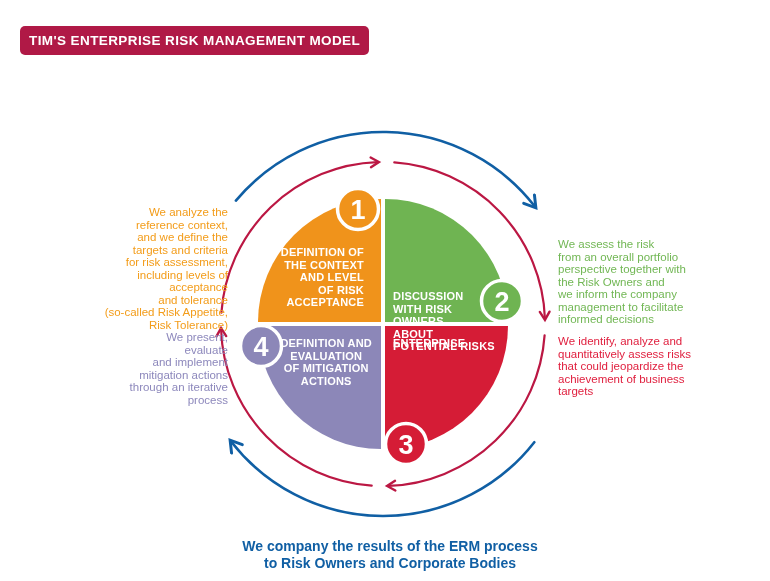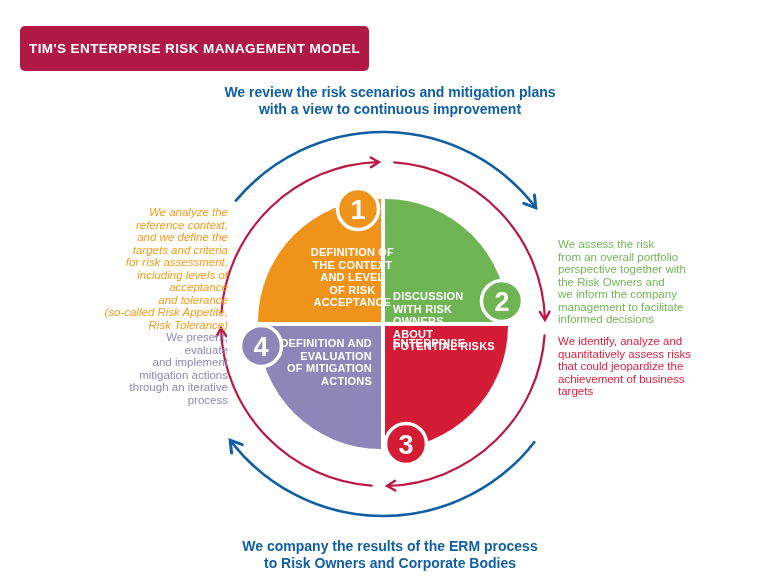--- a/index.html
+++ b/index.html
@@ -2,21 +2,21 @@
 <html style="--c-banner: #B01946; --c-blue: #105FA4; --c-orange: #F0931B; --c-green: #6FB452; --c-red: #D51C36; --c-purple: #8C87B8; --c-arc_red: #BB1743; --c-note_orange: #F39C19; --c-note_green: #72B755; --c-note_red: #E0203F; --c-note_purple: #8D88BC;"><head>
 <meta charset="utf-8">
 <style>
   html,body { margin:0; padding:0; background:#fff; }
   .stage {
     position:relative; width:770px; height:581px; background:#fff;
     font-family:"Liberation Sans", sans-serif; overflow:hidden;
   }
   .banner {
     position:absolute; left:20px; top:26px; height:21px; line-height:21px;
-    padding:12px 9px; background:var(--c-banner); color:#fff; font-weight:bold;
+    padding:4px 9px; background:var(--c-banner); color:#fff; font-weight:bold;
     font-size:13.5px; letter-spacing:0.4px; border-radius:5px; white-space:nowrap;
   }
   .heading {
     position:absolute; left:135px; width:510px; text-align:center;
     color:var(--c-blue); font-weight:bold; font-size:14px; line-height:17px;
     white-space:pre-line;
   }
   .heading.top { top:84px; }
   .heading.bottom { top:538px; }
   svg.diagram { position:absolute; left:0; top:0; }
@@ -31,39 +31,37 @@
   .mhead-blue { fill:none; stroke:var(--c-blue); stroke-width:2.1; stroke-linecap:round; }
   .badge-ring { stroke:#fff; stroke-width:3.5; }
   .badge-num {
     fill:#fff; font-weight:bold; font-size:27px;
     font-family:"Liberation Sans", sans-serif; text-anchor:middle;
   }
   .qlabel {
     position:absolute; color:#fff; font-weight:bold; font-size:11px;
     line-height:12.6px; letter-spacing:0.2px; white-space:pre-line;
   }
-  .q1 { right:376px; top:246px; text-align:center; }
+  .q1 { right:406px; top:246px; text-align:right; }
   .q2 { left:393px;  top:246px; text-align:left;margin-top:44px; }
   .q3 { left:393px;  top:337px; text-align:left; }
-  .q4 { right:398px; top:337px; text-align:right; }
+  .q4 { right:398px; top:337px; text-align:center; }
   .note { position:absolute; font-size:11.5px; line-height:12.5px; white-space:pre-line; }
-  .n1 { right:542px; top:206px; width:175px; text-align:right; color:var(--c-note_orange);font-style:italic; }
+  .n1 { right:542px; top:206px; width:175px; text-align:right; color:var(--c-note_orange); }
   .n2 { left:558px;  top:238px; width:200px; text-align:left;  color:var(--c-note_green); }
   .n3 { left:558px;  top:335px; width:200px; text-align:left;  color:var(--c-note_red); }
   .n4 { right:542px; top:331px; width:175px; text-align:right; color:var(--c-note_purple); }
 </style>
 </head>
 <body>
 
 <div class="stage">
 
   <div class="banner">TIM'S ENTERPRISE RISK MANAGEMENT MODEL</div>
 
-  <div class="heading top">We review the risk scenarios and mitigation plans
-with a view to continuous improvement</div>
   <div class="heading bottom">We company the results of the ERM process
 to Risk Owners and Corporate Bodies</div>
 
   <svg class="diagram" width="770" height="581" viewBox="0 0 770 581">
     <defs>
       <marker id="mRed" viewBox="0 0 12 12" markerWidth="13" markerHeight="13" refX="8" refY="6" orient="auto" markerUnits="userSpaceOnUse">
         <path class="mhead-red" d="M2 1.5 L9.5 6 L2 10.5"></path>
       </marker>
       <marker id="mBlue" viewBox="0 0 12 12" markerWidth="17" markerHeight="17" refX="8" refY="6" orient="auto" markerUnits="userSpaceOnUse">
         <path class="mhead-blue" d="M2 1.2 L9.8 6 L2 10.8"></path>

